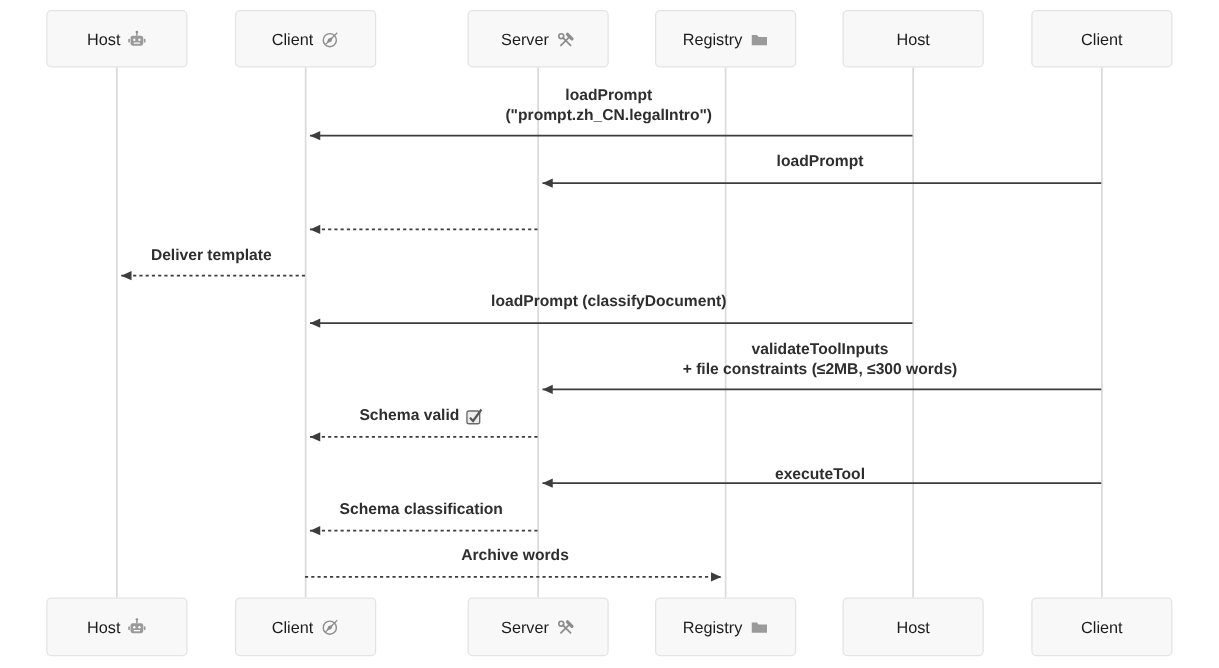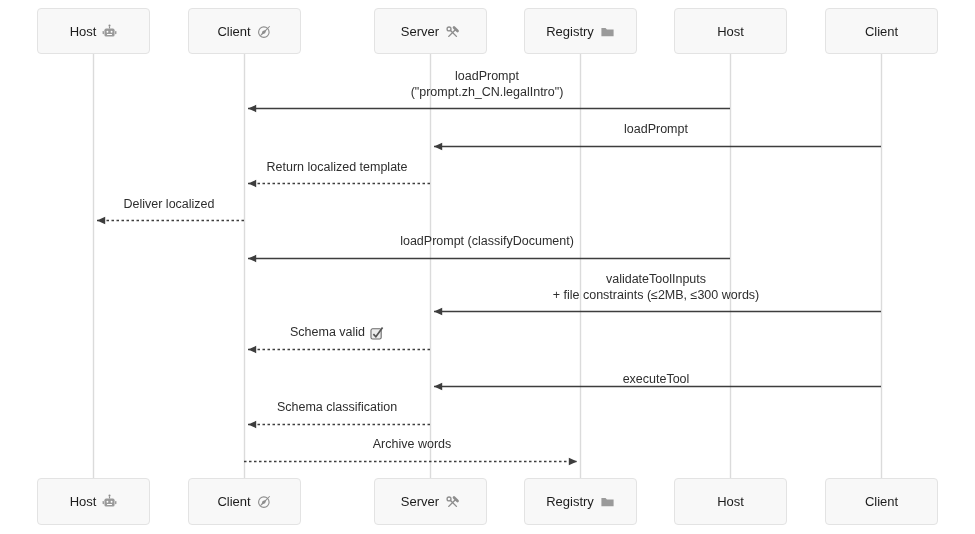--- a/index.html
+++ b/index.html
@@ -13,21 +13,21 @@
     background:#f8f8f8; border:1px solid #e3e3e3; border-radius:4px;
     display:flex; align-items:center; justify-content:center; gap:6px;
     font-size:13px; color:#1c1c1c;text-align:center;
   }
   .actor.top { top:8px; height:46px; }
   .actor.bottom { top:478px; height:47px; }
   .actor svg { display:block; }
   .msg {
     position:absolute; transform:translateX(-50%);
     font-size:12.5px; line-height:15.5px; color:#2e2e2e;
-    text-align:center; white-space:pre-line;
+    text-align:center; white-space:pre-line;font-weight:bold;
   }
   .msg.row { display:flex; align-items:center; gap:5px; white-space:nowrap; }
   .msg.row svg { display:block; }
 </style>
 </head>
 <body>
 
 <div class="diagram">
 
   <svg class="overlay" viewBox="0 0 975 534" xmlns="http://www.w3.org/2000/svg">
@@ -142,22 +142,21 @@
   <div class="actor bottom" style="left:674px">
     <span>Host</span>
   </div>
   <div class="actor bottom" style="left:825px">
     <span>Client</span>
   </div>
 
   <div class="msg" style="left:487px; top:69px">loadPrompt
 ("prompt.zh_CN.legalIntro")</div>
   <div class="msg" style="left:656px; top:122px">loadPrompt</div>
-  <div class="msg" style="left:337px; top:160px">Return localized template</div>
-  <div class="msg" style="left:169px; top:197px">Deliver localized</div>
+  <div class="msg" style="left:169px; top:197px">Deliver template</div>
   <div class="msg" style="left:487px; top:234px">loadPrompt (classifyDocument)</div>
   <div class="msg" style="left:656px; top:272px">validateToolInputs
 + file constraints (≤2MB, ≤300 words)</div>
   <div class="msg row" style="left:337px; top:325px">
     <span>Schema valid</span>
     <svg width="14" height="14" viewBox="0 0 14 14">
       <rect x="1" y="2.8" width="10.2" height="10.2" rx="1.6" fill="#ececec" stroke="#6a6a6a" stroke-width="1.1"></rect>
       <path d="M3.4 8.2 l2.5 2.6 L12.6 1.6" fill="none" stroke="#555555" stroke-width="1.7"></path>
     </svg>
   </div>

